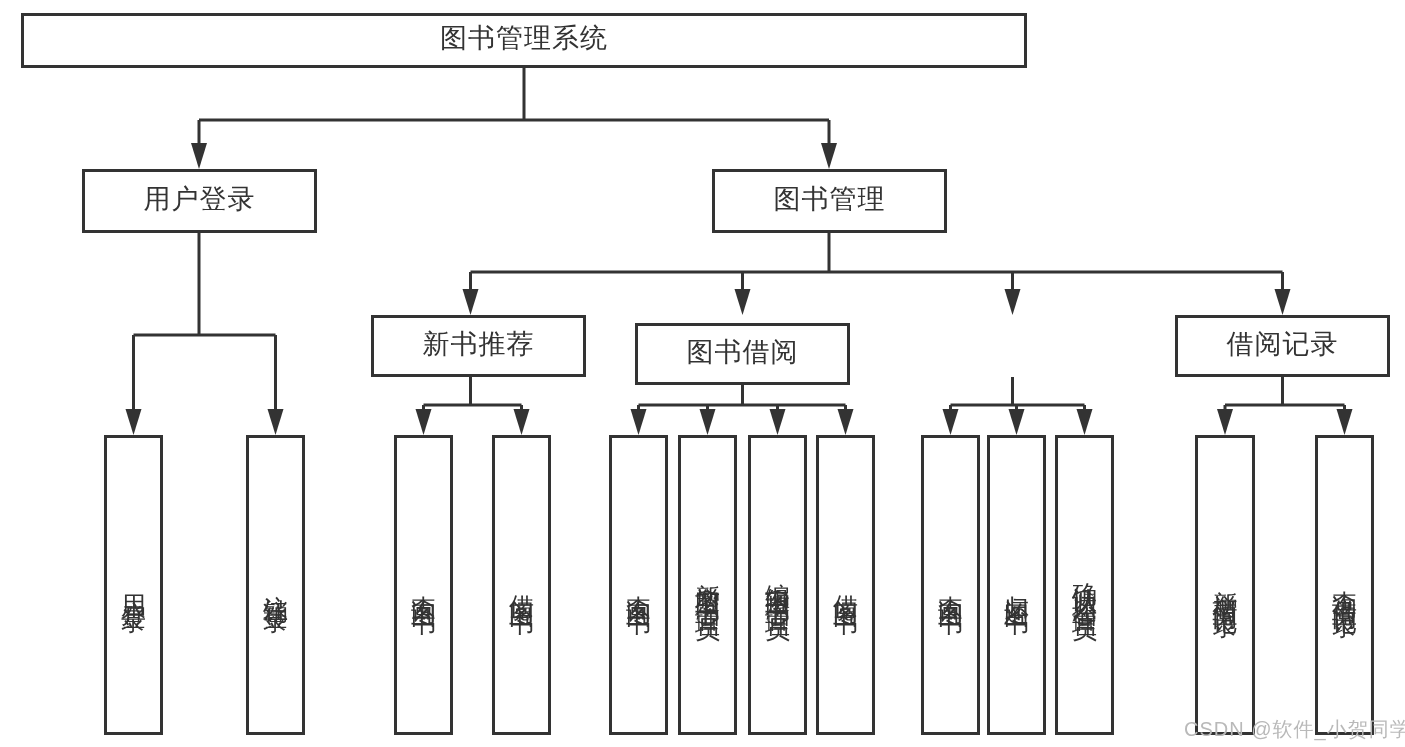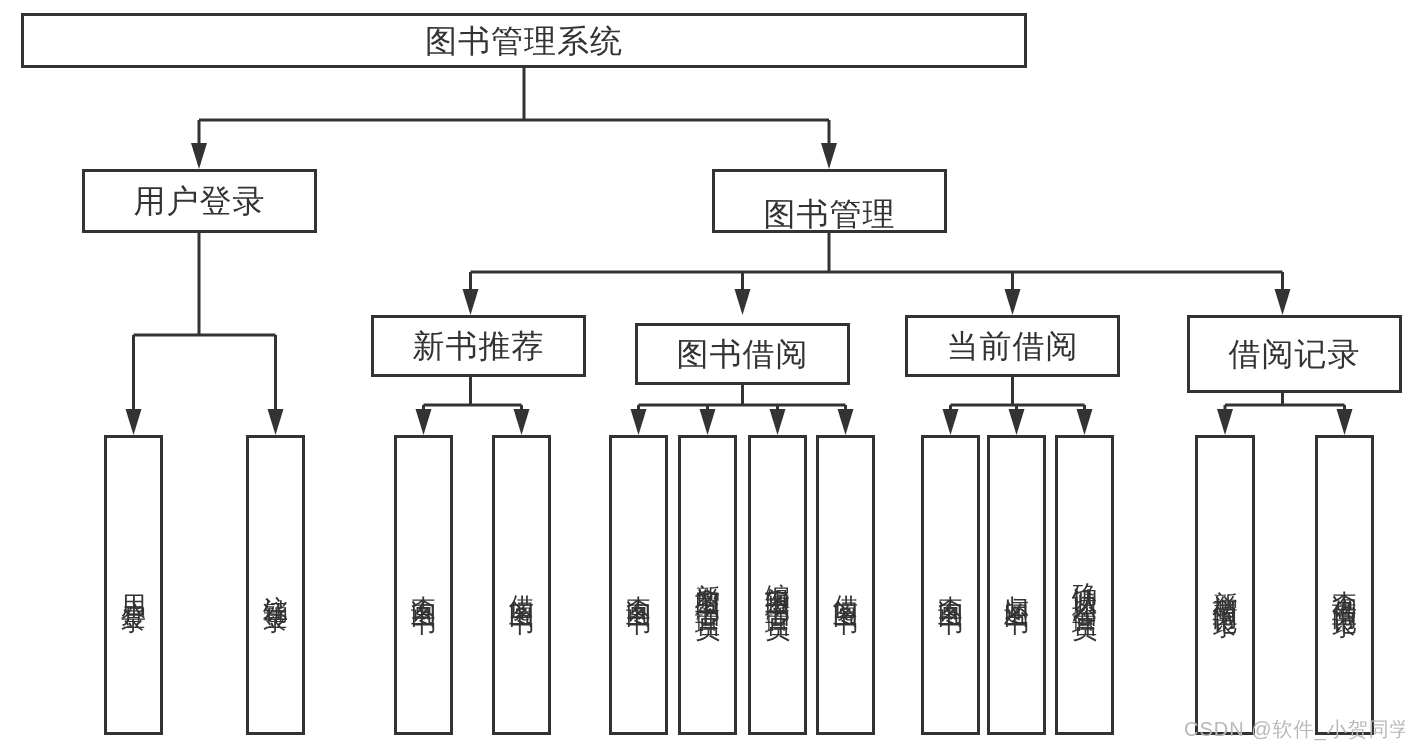--- a/index.html
+++ b/index.html
@@ -33,24 +33,25 @@
     position: absolute;
     background: #ffffff;
     border: 3px solid #333333;
     color: #333333;
     display: flex;
     align-items: center;
     justify-content: center;
     text-align: center;
   }
   .node.hbox span {
-    font-size: 32px;
+    font-size: 27px;
     letter-spacing: 1px;
     white-space: nowrap;
     line-height: 1;
+    font-family: Liberation Mono, monospace;
   }
   .node.leaf span {
     writing-mode: vertical-rl;
     text-orientation: mixed;
     font-size: 25px;
     letter-spacing: 5px;
     line-height: 1;
   }
 
   .watermark {
@@ -104,34 +105,31 @@
     <polygon points="1336.5,409 1352.5,409 1344.5,435"></polygon>
   </svg>
 
   <div class="node hbox" style="left:21px; top:13px; width:1006px; height:55px;">
     <span>图书管理系统</span>
   </div>
 
   <div class="node hbox" style="left:82px; top:169px; width:235px; height:64px;">
     <span>用户登录</span>
   </div>
-  <div class="node hbox" style="left:712px; top:169px; width:235px; height:64px;align-items:flex-end;">
+  <div class="node hbox" style="left:712px; top:169px; width:235px; height:64px;">
     <span>图书管理</span>
   </div>
 
   <div class="node hbox" style="left:363px; top:315px; width:215px; height:62px;margin-left:8px;">
     <span>新书推荐</span>
   </div>
   <div class="node hbox" style="left:635px; top:315px; width:215px; height:62px;margin-top:8px;">
     <span>图书借阅</span>
   </div>
-  <div class="node hbox" style="left:905px; top:315px; width:215px; height:62px;">
-    <span>当前借阅</span>
-  </div>
-  <div class="node hbox" style="left:1175px; top:315px; width:215px; height:78px;margin-left:12px;">
+  <div class="node hbox" style="left:1175px; top:315px; width:215px; height:62px;">
     <span>借阅记录</span>
   </div>
 
   <div class="node leaf" style="left:104px; top:435px; width:59px; height:300px;">
     <span>用户登录</span>
   </div>
   <div class="node leaf" style="left:246px; top:435px; width:59px; height:300px;">
     <span>注销登录</span>
   </div>
 

